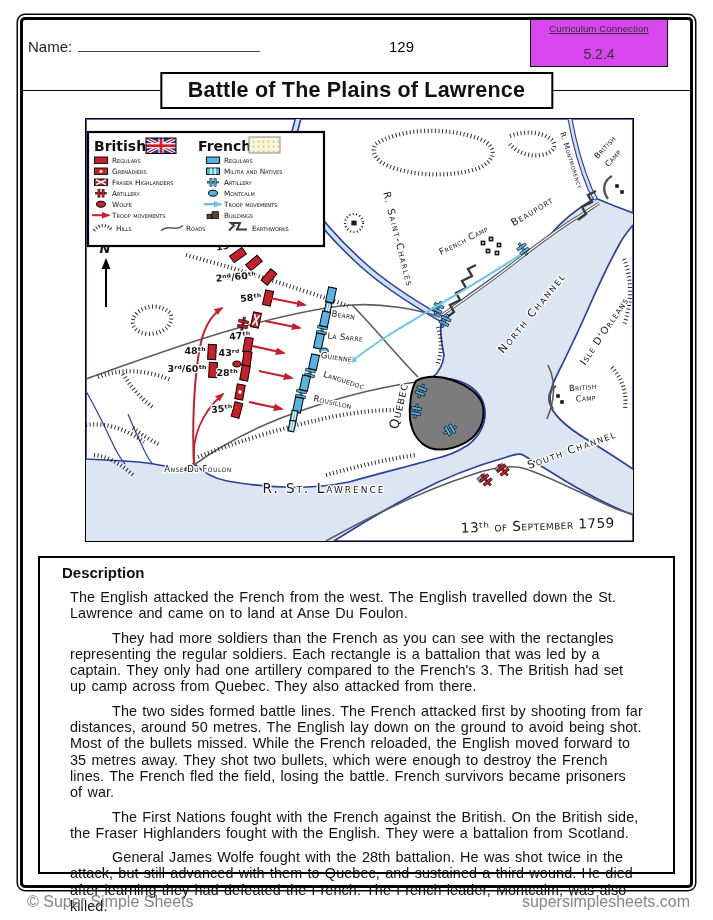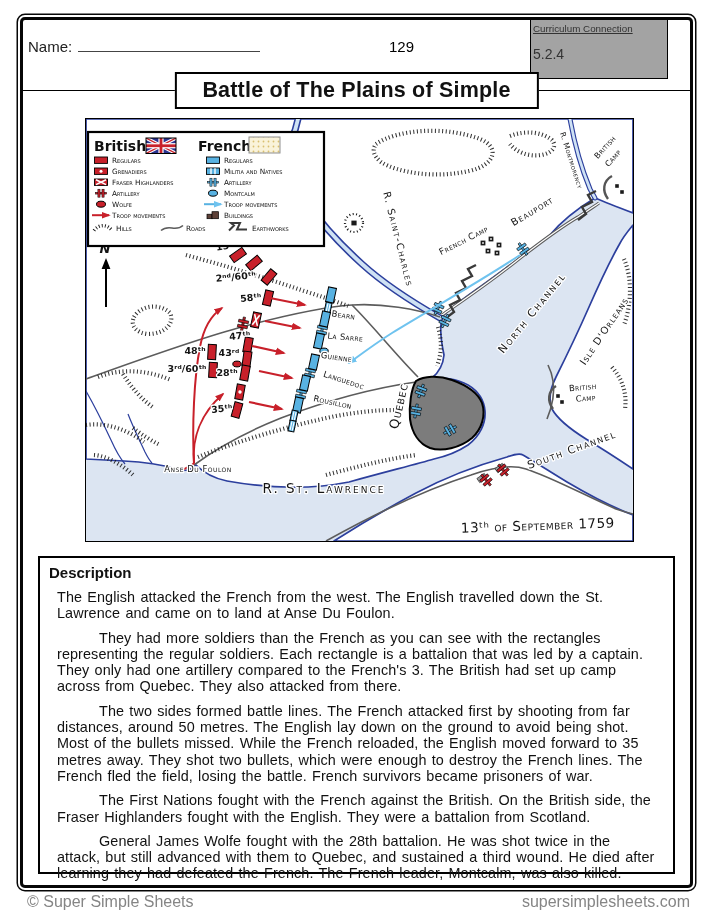--- a/index.html
+++ b/index.html
@@ -4,32 +4,32 @@
 <style>
   html,body{margin:0;padding:0;}
   body{width:713px;height:920px;background:#fff;position:relative;overflow:hidden;
        font-family:"Liberation Sans",sans-serif;color:#111;}
   .frame{position:absolute;left:20px;top:17px;width:673px;height:871px;box-sizing:border-box;
          border:3px solid #060606;border-radius:5px;
          box-shadow:0 0 0 2px #fff,0 0 0 3.5px #060606;}
   .name-row{position:absolute;top:18px;left:5px;font-size:15px;color:#222;}
   .name-line{display:inline-block;width:182px;border-bottom:1.6px solid #444;height:13px;margin-left:6px;}
   .page-num{position:absolute;top:18px;left:366px;font-size:15px;color:#000000;}
-  .badge{position:absolute;top:0;right:22px;width:132px;background:#a3a3a3;
-         border:1.6px solid #000;border-top:none;padding:3px 2px 16px;}
+  .badge{position:absolute;top:0;right:22px;width:132px;background:#d946ef;
+         border:1.6px solid #000;border-top:none;text-align:center;padding:3px 2px 4px;}
   .cc1{font-size:9.8px;text-decoration:underline;color:#333;display:block;}
   .cc2{font-size:14px;color:#333;display:block;margin-top:12px;}
   .rule{position:absolute;top:70px;left:0;right:0;border-top:1.6px solid #000;}
   .title-box{position:absolute;top:52px;left:50%;transform:translateX(-50%);
              background:#fff;border:2px solid #000;padding:4px 26px;white-space:nowrap;
              font-size:21.5px;font-weight:bold;letter-spacing:.2px;}
   .map-box{position:absolute;left:62px;top:98px;width:547px;height:422px;border:1.5px solid #000;background:#fff;}
   .map-box svg{display:block;width:547px;height:422px;}
   .desc-box{position:absolute;left:15px;top:536px;width:637px;height:318px;box-sizing:border-box;
-            border:2px solid #000;padding:6px 9px;}
+            border:2px solid #000;padding:6px 22px;}
   .desc-head{font-weight:bold;font-size:15px;margin:0 0 2px 0;}
   .desc-box p{margin:8px;font-size:14.4px;line-height:16.3px;word-spacing:1.1px;letter-spacing:.1px;
               font-family:"Liberation Sans","DejaVu Sans",sans-serif;}
   .desc-box p + p{text-indent:42px;}
   .footer{position:absolute;left:27px;right:23px;top:893px;display:flex;justify-content:space-between;
           font-size:16px;color:#858585;}
   
   .mlab{font-family:"DejaVu Sans",sans-serif;font-variant:small-caps;fill:#141414;
         paint-order:stroke;stroke:#fff;stroke-width:2.6px;stroke-linejoin:round;stroke-linecap:round;}
   .mlab.b{font-weight:bold;}
@@ -45,21 +45,21 @@
     <div class="name-row">
       <span>Name:</span><span class="name-line"></span>
     </div>
     <span class="page-num">129</span>
     <div class="badge">
       <span class="cc1">Curriculum Connection</span>
       <span class="cc2">5.2.4</span>
     </div>
     <div class="rule"></div>
     <div class="title-box">
-      <span>Battle of The Plains of Simple</span>
+      <span>Battle of The Plains of Lawrence</span>
     </div>
 
     <div class="map-box">
       <svg id="map-svg" viewBox="0 0 547 422">
           <defs>
             <marker id="ar" viewBox="0 0 8 6" refX="6.5" refY="3" markerWidth="4.6" markerHeight="3.8" orient="auto">
               <path d="M0,0 L8,3 L0,6 Z" fill="#c8202a"></path>
             </marker>
             <marker id="ab" viewBox="0 0 8 6" refX="6.5" refY="3" markerWidth="4.6" markerHeight="3.8" orient="auto">
               <path d="M0,0 L8,3 L0,6 Z" fill="#6fc3ef"></path>

